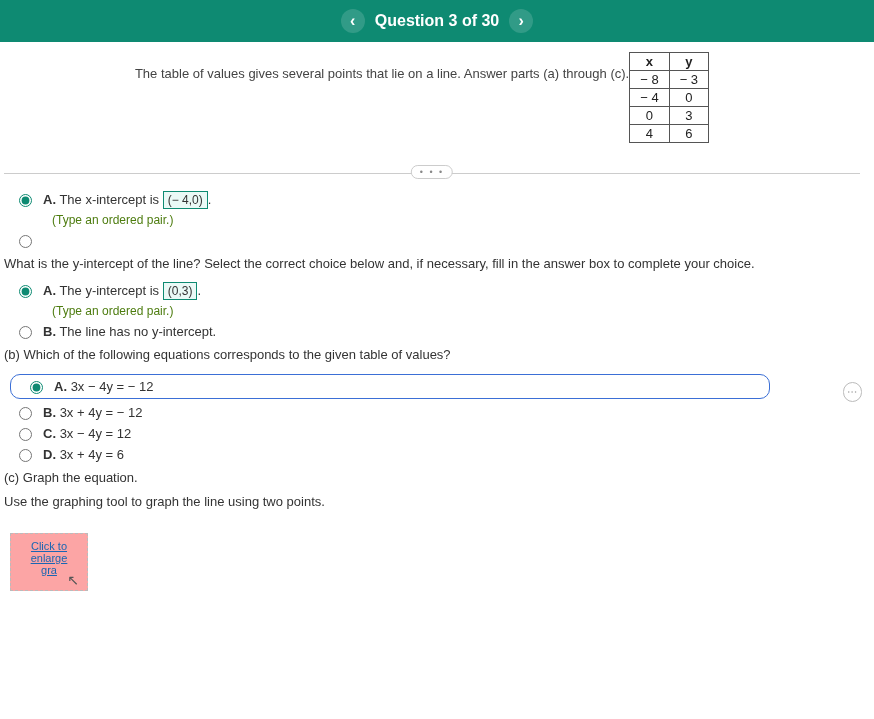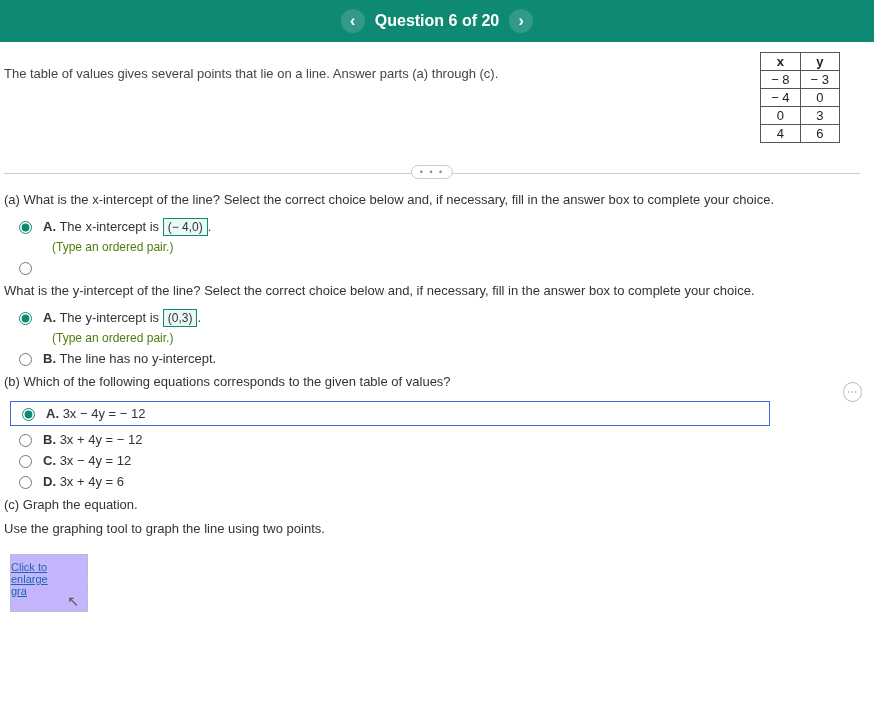--- a/index.html
+++ b/index.html
@@ -34,21 +34,21 @@
       cursor: pointer;
     }
     .content {
       background: #fff;
       padding: 10px 14px 14px 4px;
       position: relative;
       min-height: 677px;
     }
     .intro-row {
       display: flex;
-      justify-content: space-between;
+      justify-content: center;
       align-items: flex-start;
       margin-bottom: 8px;
     }
     .intro-text { padding-top: 14px; color: #444; }
     .xy-table {
       border-collapse: collapse;
       margin-right: 20px;
       font-size: 13px;
       color: #222;
     }
@@ -89,66 +89,67 @@
     .choice .label { color: #333; }
     .sub-note { color: #4d7c0f; font-size: 12px; margin-left: 48px; }
     .answer-box {
       border: 1px solid #0e8a72;
       padding: 1px 4px;
       background: #eaf9f6;
       font-size: 12px;
     }
     .highlighted-choice {
       border: 1px solid #3b6fd6;
-      padding: 4px 6px;
-      border-radius: 0;
+      padding: 4px 14px;
+      border-radius: 10px;
       margin: 4px 4px 4px 6px;
       width: 760px;
     }
     .side-ellipsis {
       position: absolute;
       right: 12px;
       top: 340px;
       border: 1px solid #bbb;
       border-radius: 10px;
       padding: 4px 3px;
       font-size: 10px;
       color: #888;
       writing-mode: vertical-rl;
       cursor: pointer;
     }
     .graph-tool {
-      margin-top: 6px;
+      margin-top: 12px;
       margin-left: 6px;
       display: inline-block;
       width: 78px;
       height: 58px;
       border: 1px dashed #bbb;
-      background: #c4b5fd;
+      background: #fca5a5;
+      text-align: center;
       font-size: 11px;
       color: #1a66b3;
       padding-top: 6px;
       cursor: pointer;
       position: relative;
     }
     .graph-tool .click-label { text-decoration: underline; }
     .graph-tool .pointer {
       position: absolute;
       right: 8px;
       bottom: 2px;
       font-size: 14px;
       color: #555;
     }
   </style>
 </head>
 <body>
 
 <div class="header-bar">
   <div class="nav-btn">‹</div>
-  <div>Question 6 of 20</div>
+  <div>Question 3 of 30</div>
   <div class="nav-btn">›</div>
 </div>
 
 <div class="content">
 
   <div class="intro-row">
     <div class="intro-text">The table of values gives several points that lie on a line. Answer parts (a) through (c).</div>
     <table class="xy-table">
       <tbody>
           <tr>
@@ -173,21 +174,20 @@
           </tr>
     </tbody>
       </table>
   </div>
 
   <div style="position:relative;">
     <hr class="separator">
     <div class="sep-pill">• • •</div>
   </div>
 
-  <div class="section-q">(a) What is the x-intercept of the line? Select the correct choice below and, if necessary, fill in the answer box to complete your choice.</div>
 
   <div class="choice">
     <input type="radio" checked="" style="">
     <span class="label">
       <b>A.</b>
       <span>The x-intercept is </span>
       <span class="answer-box">(− 4,0)</span>.
     </span>
   </div>
   <div class="sub-note">(Type an ordered pair.)</div>

